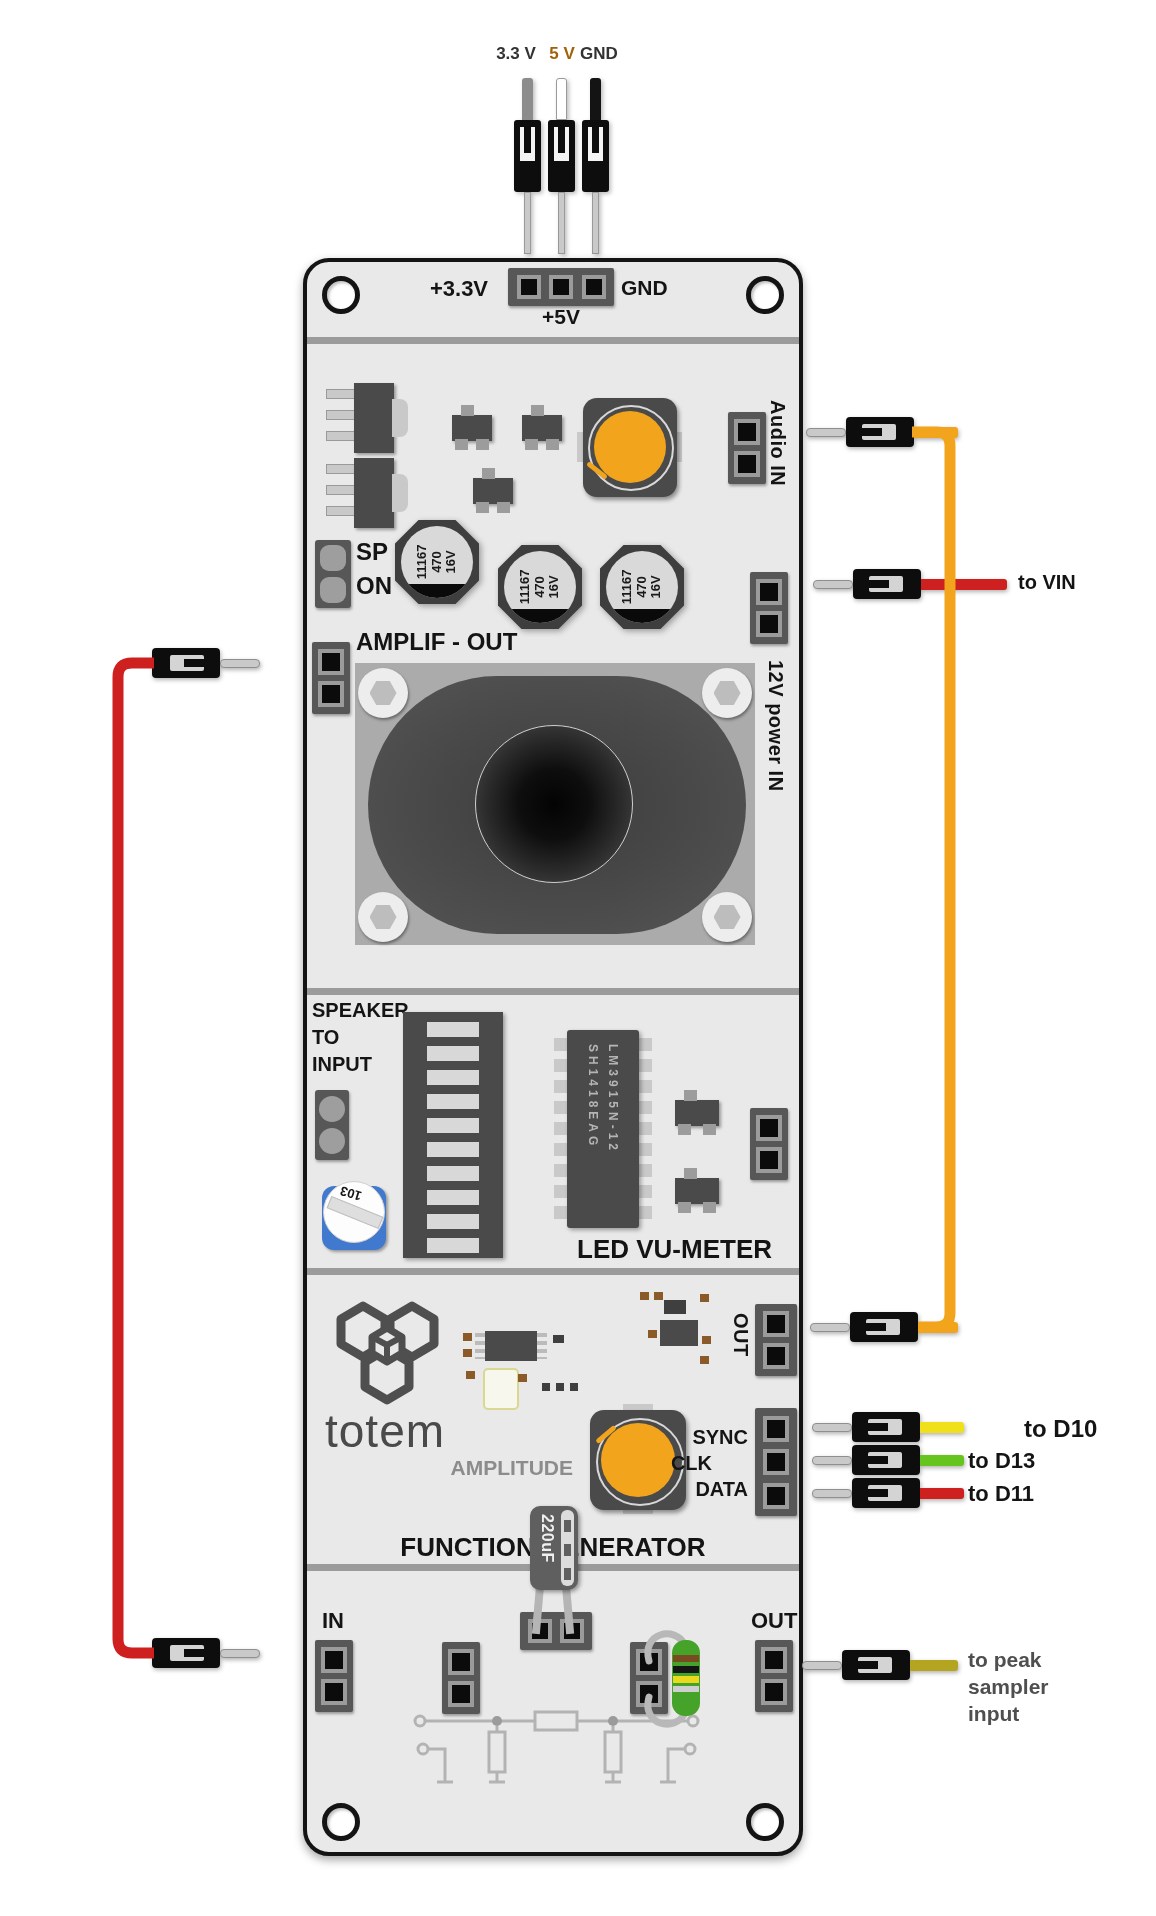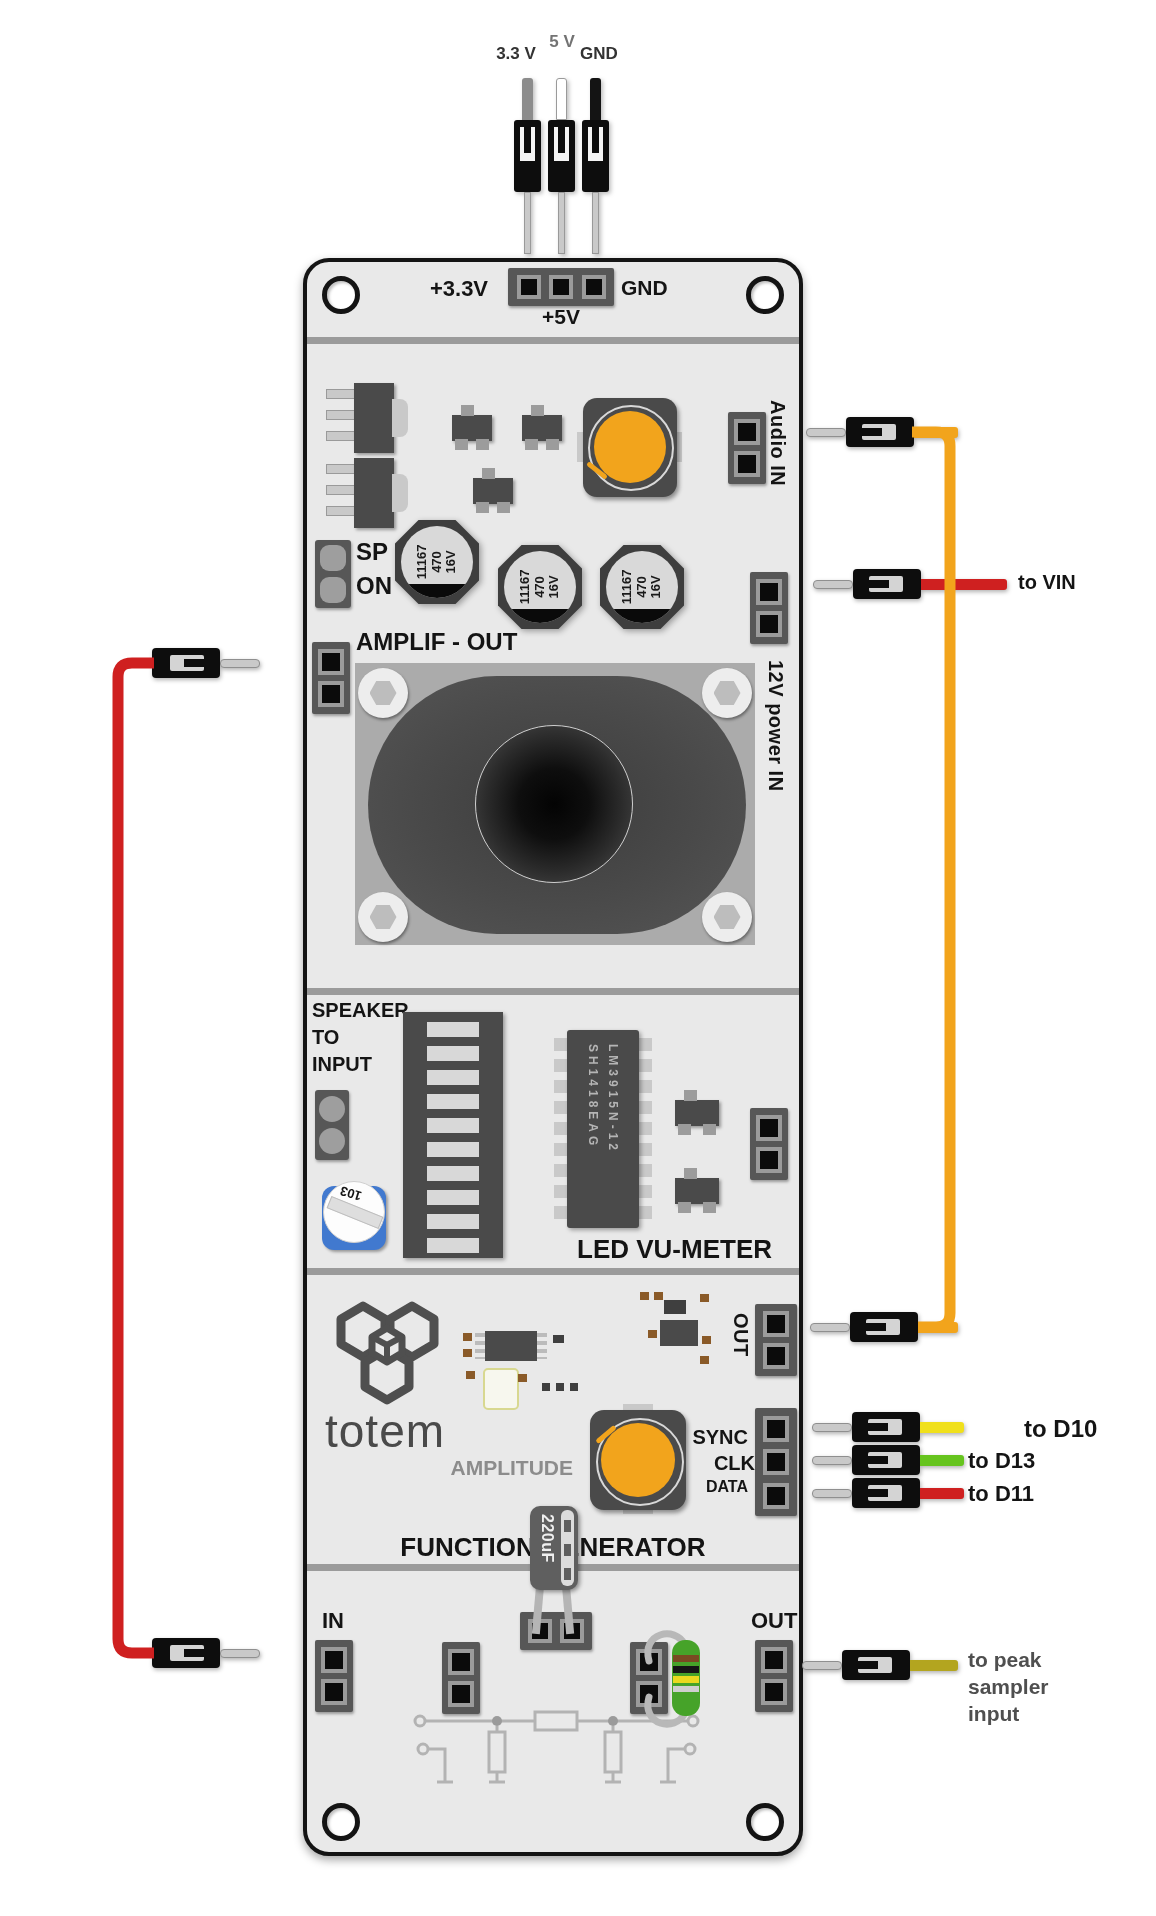--- a/index.html
+++ b/index.html
@@ -63,21 +63,21 @@
   .block{position:absolute;background:#4a4a4a}
   .seglights{position:absolute;background:repeating-linear-gradient(#d8d8d8 0 15px,transparent 15px 24px)}
   .multiline span{display:block}
 </style>
 </head>
 <body>
 
 <div id="stage">
 
   <div class="lbl" style="left:488px;top:44px;width:56px;text-align:center;font-size:17px;color:#333">3.3 V</div>
-  <div class="lbl" style="left:541px;top:32px;width:42px;text-align:center;font-size:17px;color:#737373">5 V</div>
+  <div class="lbl" style="left:541px;top:44px;width:42px;text-align:center;font-size:17px;color:#a16207">5 V</div>
   <div class="lbl" style="left:575px;top:44px;width:48px;text-align:center;font-size:17px;color:#333">GND</div>
 
   <div class="vjumper" style="left:514px;top:78px">
     <div class="vj-stub" style="background: rgb(140, 140, 140);"></div>
     <div class="vj-body">
         <div class="vj-in">
           <div class="vj-notch"></div>
         </div>
       </div>
     <div class="vj-pin"></div>
@@ -326,22 +326,22 @@
 
   <div class="ktab" style="left:623px;top:1404px;width:30px;height:9px"></div>
   <div class="ktab" style="left:623px;top:1505px;width:30px;height:9px"></div>
   <div class="bezel" style="left:590px;top:1410px;width:96px;height:100px"></div>
   <div class="ring" style="left:596px;top:1418px;width:84px;height:84px"></div>
   <div class="kcap" style="left: 601px; top: 1423px; width: 74px; height: 74px; background: rgb(242, 164, 28);"></div>
   <div class="knotch" style="left: 594px; top: 1432px; transform: rotate(-40deg); background: rgb(242, 164, 28);"></div>
   <div class="lbl" style="left:418px;top:1456px;width:155px;text-align:right;font-size:21px;color:#8c8c8c">AMPLITUDE</div>
 
   <div class="lbl" style="left:640px;top:1426px;width:108px;text-align:right;font-size:20px">SYNC</div>
-  <div class="lbl" style="left:647px;top:1452px;width:108px;text-align:right;font-size:20px">CLK</div>
-  <div class="lbl" style="left:640px;top:1478px;width:108px;text-align:right;font-size:16px">DATA</div>
+  <div class="lbl" style="left:604px;top:1452px;width:108px;text-align:right;font-size:20px">CLK</div>
+  <div class="lbl" style="left:640px;top:1478px;width:108px;text-align:right;font-size:20px">DATA</div>
   <div class="hdr v h3v" style="left:755px;top:1408px">
     <div class="p"></div>
     <div class="p"></div>
     <div class="p"></div>
   </div>
 
   <div class="lbl" style="left:303px;top:1532px;width:500px;text-align:center;font-size:26px">FUNCTION GENERATOR</div>
 
   <div class="lbl" style="left:322px;top:1608px;font-size:22px">IN</div>
   <div class="hdr v h2v" style="left:315px;top:1640px">

